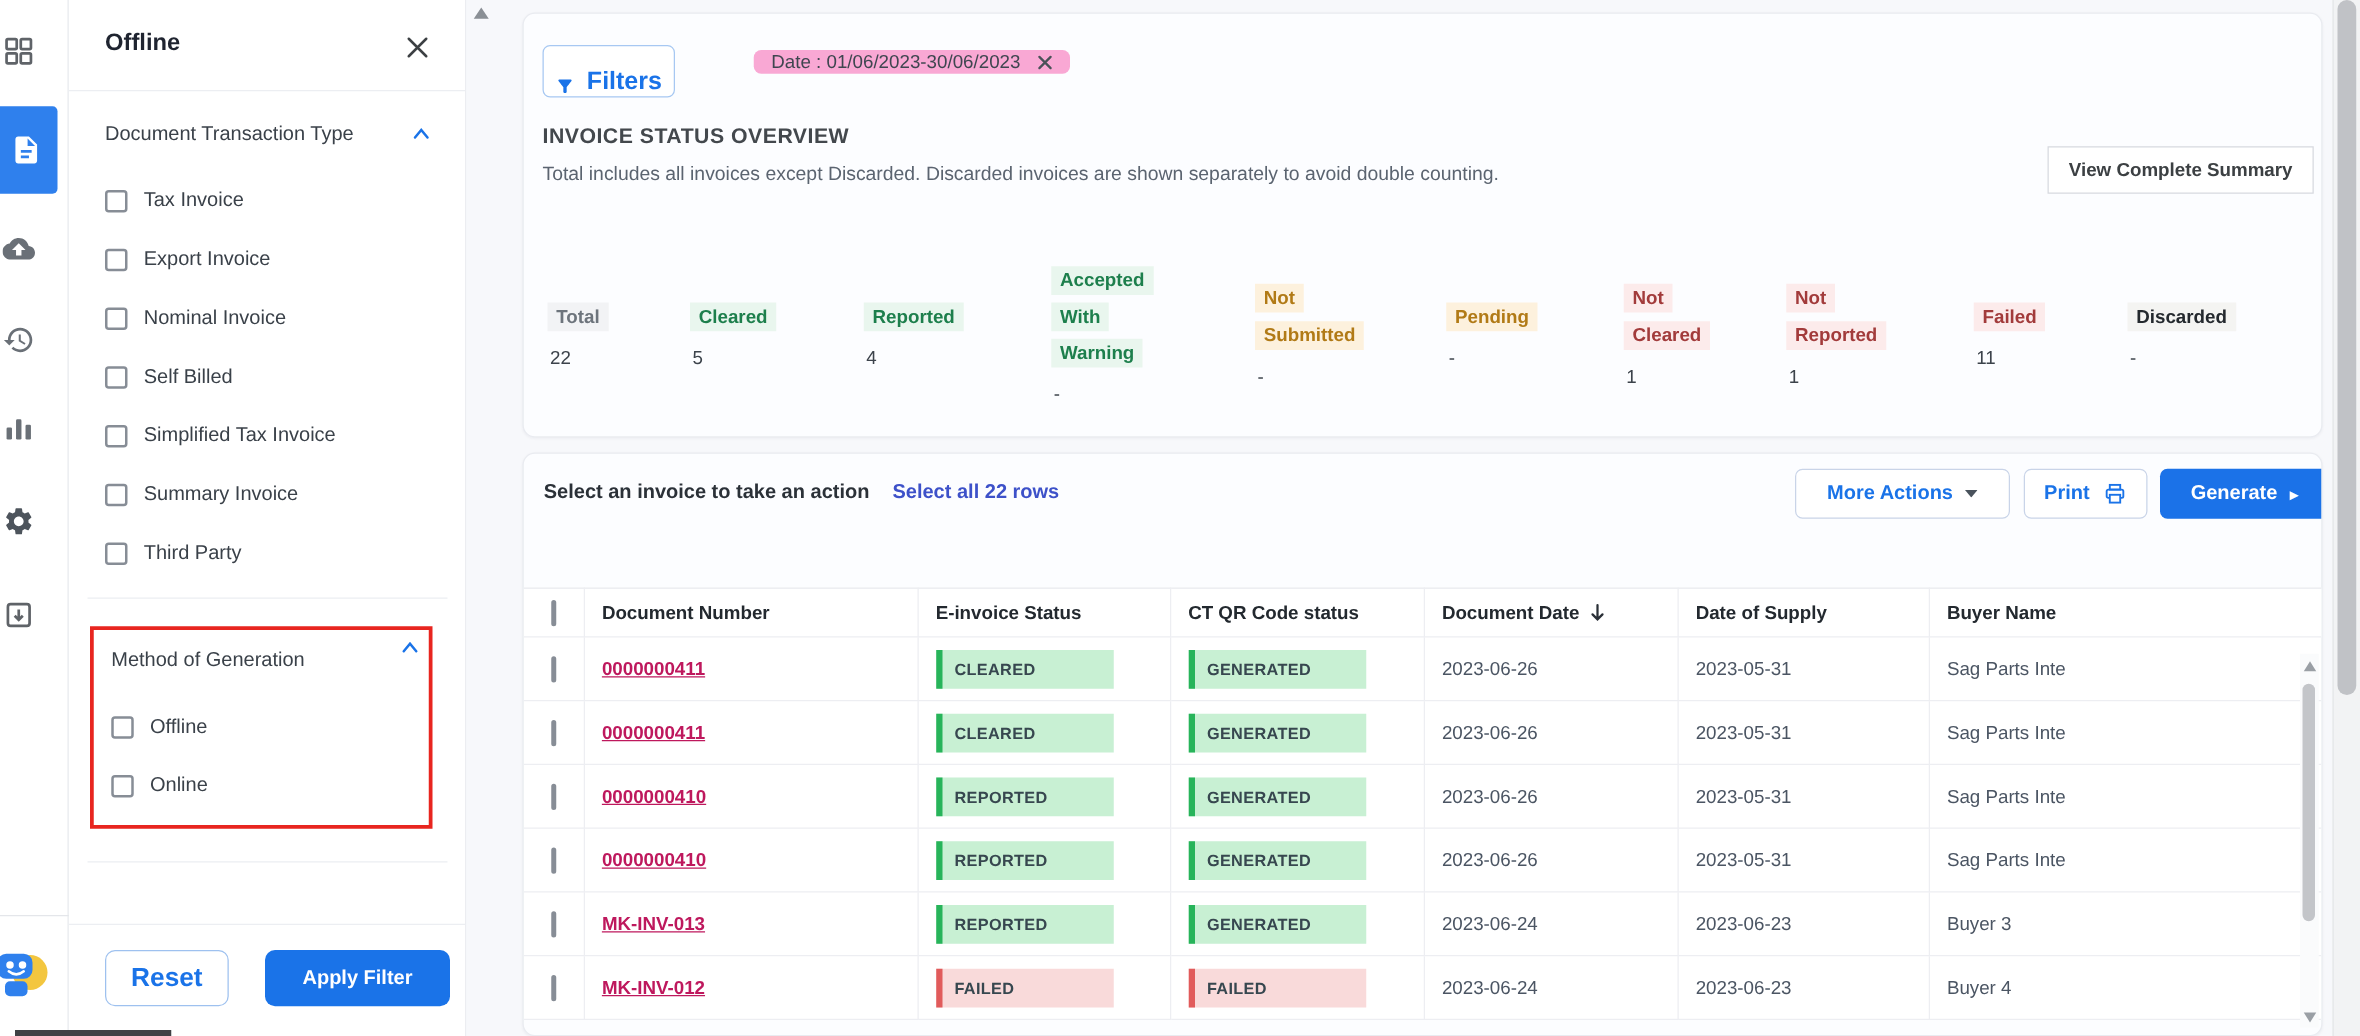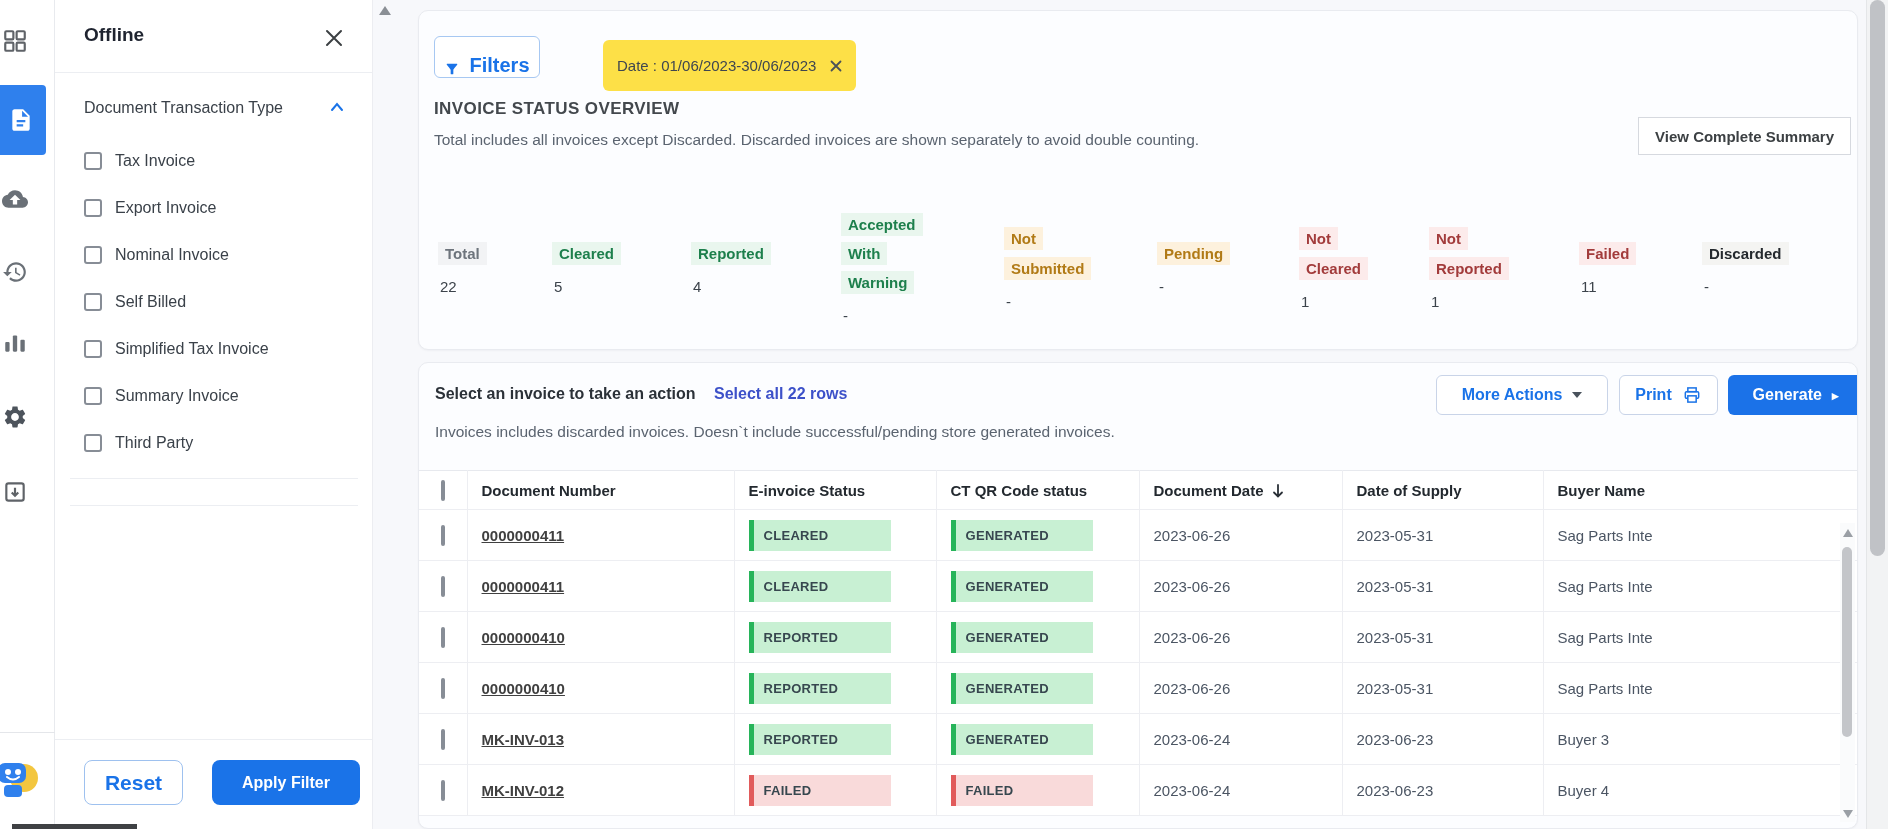--- a/index.html
+++ b/index.html
@@ -48,21 +48,21 @@
 
   
   .card { position:absolute; background:#fcfdff; border:1px solid #e9ebf0; border-radius:10px;
     box-shadow:0 1px 2px rgba(16,24,40,.04); }
   .card1 { left:418px; top:10px; width:1440px; height:340px; }
   .card2 { left:418px; top:362px; width:1440px; height:467px; overflow:hidden; }
 
   .filters-btn { position:absolute; left:15px; top:25px; width:106px; height:42px; background:#fff;
     border:1px solid #a7c8f2; border-radius:6px; color:#1a73e8; font-size:20px; font-weight:700;
     display:flex; align-items:flex-end; justify-content:center; gap:9px; cursor:pointer; }
-  .date-chip { position:absolute; left:184px; top:29px; height:51px; background:#fde047; border-radius:6px;
+  .date-chip { position:absolute; left:184px; top:29px; height:19px; background:#f9a8d4; border-radius:6px;
     display:flex; align-items:center; padding:0 14px; font-size:15px; color:#3f4650; gap:14px; }
   .chip-close { width:12px; height:12px; cursor:pointer; }
 
   .ov-title { position:absolute; left:15px; top:88px; font-size:17px; font-weight:700;
     color:#43484d; letter-spacing:.4px; }
   .ov-line { position:absolute; left:15px; font-size:15.5px; color:#5b6470; }
   .ov-line1 { top:120px; } .ov-line2 { top:150px; }
   .view-summary { position:absolute; right:6px; top:106px; height:38px; padding:4px 16px; background:#fff;
     border:1px solid #d6d9df; border-radius:0; font-size:15px; font-weight:600; color:#3c4043; cursor:pointer; }
 
@@ -101,21 +101,21 @@
 
   
   .tbl-wrap { position:absolute; left:0; top:107px; width:1440px; }
   table { border-collapse:collapse; width:1440px; table-layout:fixed; background:#fff; }
   th, td { border-bottom:1px solid #edeef2; border-right:1px solid #edeef2; text-align:left; }
   th:last-child, td:last-child { border-right:none; }
   thead th { border-top:1px solid #e7e9ee; height:39px; font-size:15px; font-weight:700;
     color:#23292f; padding-left:14px; background:#fff; }
   td { height:51px; font-size:15px; color:#4b5563; padding-left:14px; }
   th.cb-col, td.cb-col { text-align:center; padding-left:0; }
-  a.doc-link { color:#404040; font-weight:700; text-decoration:underline; cursor:pointer; }
+  a.doc-link { color:#be185d; font-weight:700; text-decoration:underline; cursor:pointer; }
   .badge { display:inline-block; width:142px; padding:8px 10px; border-left:5px solid;
     font-size:13px; font-weight:700; letter-spacing:.3px; color:#37474f; }
   .badge-green { background:#c8f0d3; border-color:#27b45a; }
   .badge-red { background:#f9dada; border-color:#e15b5b; }
   .sort-icon { display:inline-block; vertical-align:-3px; margin-left:7px; }
 
   
   .page-scrollbar { position:absolute; right:0; top:0; width:22px; height:829px;
     background:#f2f3f4; border-left:1px solid #e4e6e8; z-index:8; }
   .page-thumb { position:absolute; left:3px; right:3px; top:0; height:556px; background:#c0c2c6; border-radius:8px; }
@@ -226,20 +226,34 @@
         <label class="cb-row">
           <span class="cb"></span>
           <span class="cb-label">Summary Invoice</span>
         </label>
         <label class="cb-row">
           <span class="cb"></span>
           <span class="cb-label">Third Party</span>
         </label>
       </div>
       <hr class="fp-div">
+      <div class="filter-section highlighted">
+        <div class="fs-title">Method of Generation</div>
+        <svg class="fs-chevron" viewBox="0 0 14 11">
+          <path d="M2,9 L7,3 L12,9" stroke="#1a73e8" stroke-width="2" fill="none" stroke-linecap="round"></path>
+        </svg>
+        <label class="cb-row">
+          <span class="cb"></span>
+          <span class="cb-label">Offline</span>
+        </label>
+        <label class="cb-row">
+          <span class="cb"></span>
+          <span class="cb-label">Online</span>
+        </label>
+      </div>
       <hr class="fp-div">
     </div>
   <div class="fp-footer">
     <button class="reset-btn">Reset</button>
     <button class="apply-btn">Apply Filter</button>
   </div>
 </aside>
 <div class="panel-scroll-up"></div>
 
 <section class="card card1">
@@ -318,21 +332,20 @@
     <svg width="20" height="20" viewBox="0 0 24 24" fill="none" stroke="#1a73e8" stroke-width="1.8">
       <rect x="7" y="3.5" width="10" height="4.5"></rect>
         <rect x="4" y="8" width="16" height="8" rx="1.5"></rect>
         <rect x="7" y="13" width="10" height="7.5" fill="#fff"></rect>
     </svg>
   </button>
   <button class="generate-btn">
     <span>Generate</span>
     <span class="caret-right">▸</span>
   </button>
-  <div class="note">Invoices includes discarded invoices. Doesn`t include successful/pending store generated invoices.</div>
 
   <div class="tbl-wrap">
     <table>
       <colgroup>
         <col style="width:48px">
           <col style="width:267px">
           <col style="width:202px">
         <col style="width:203px">
           <col style="width:203px">
           <col style="width:201px">

